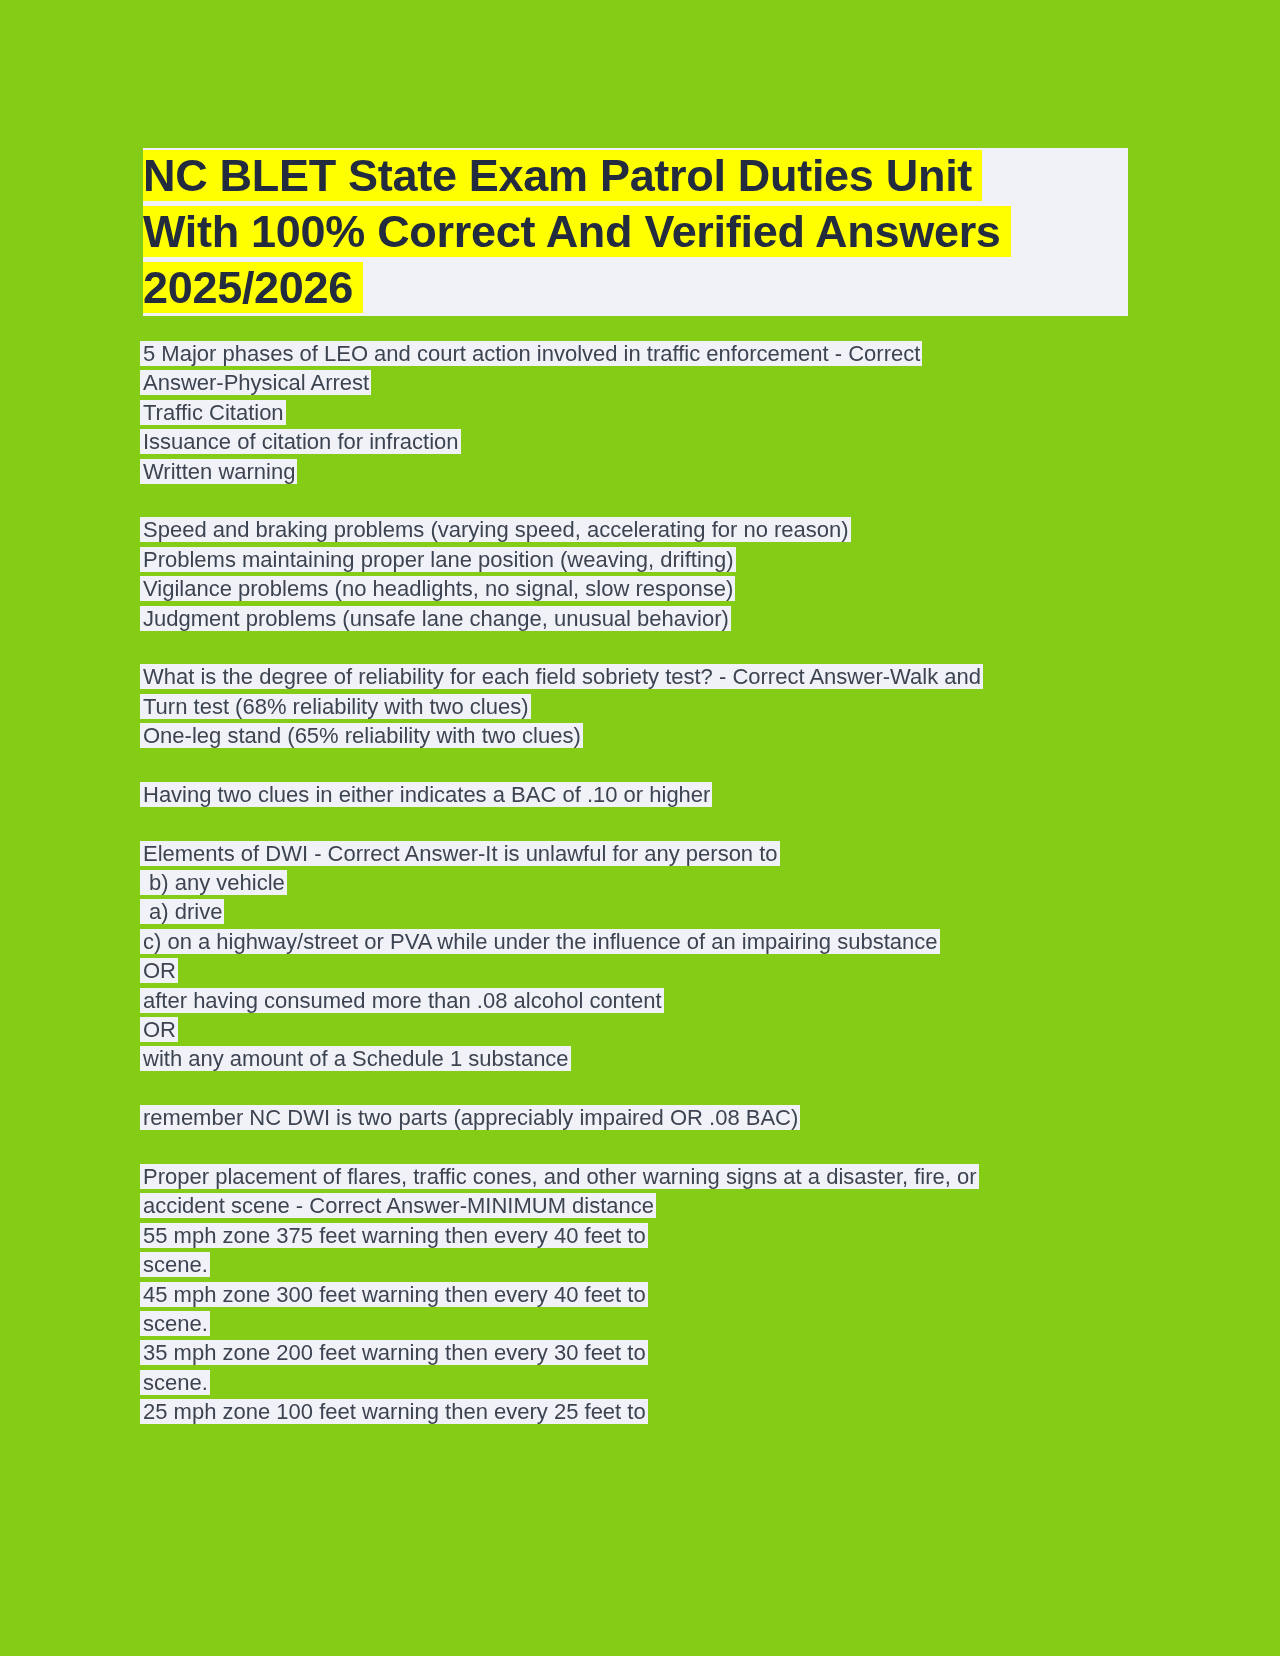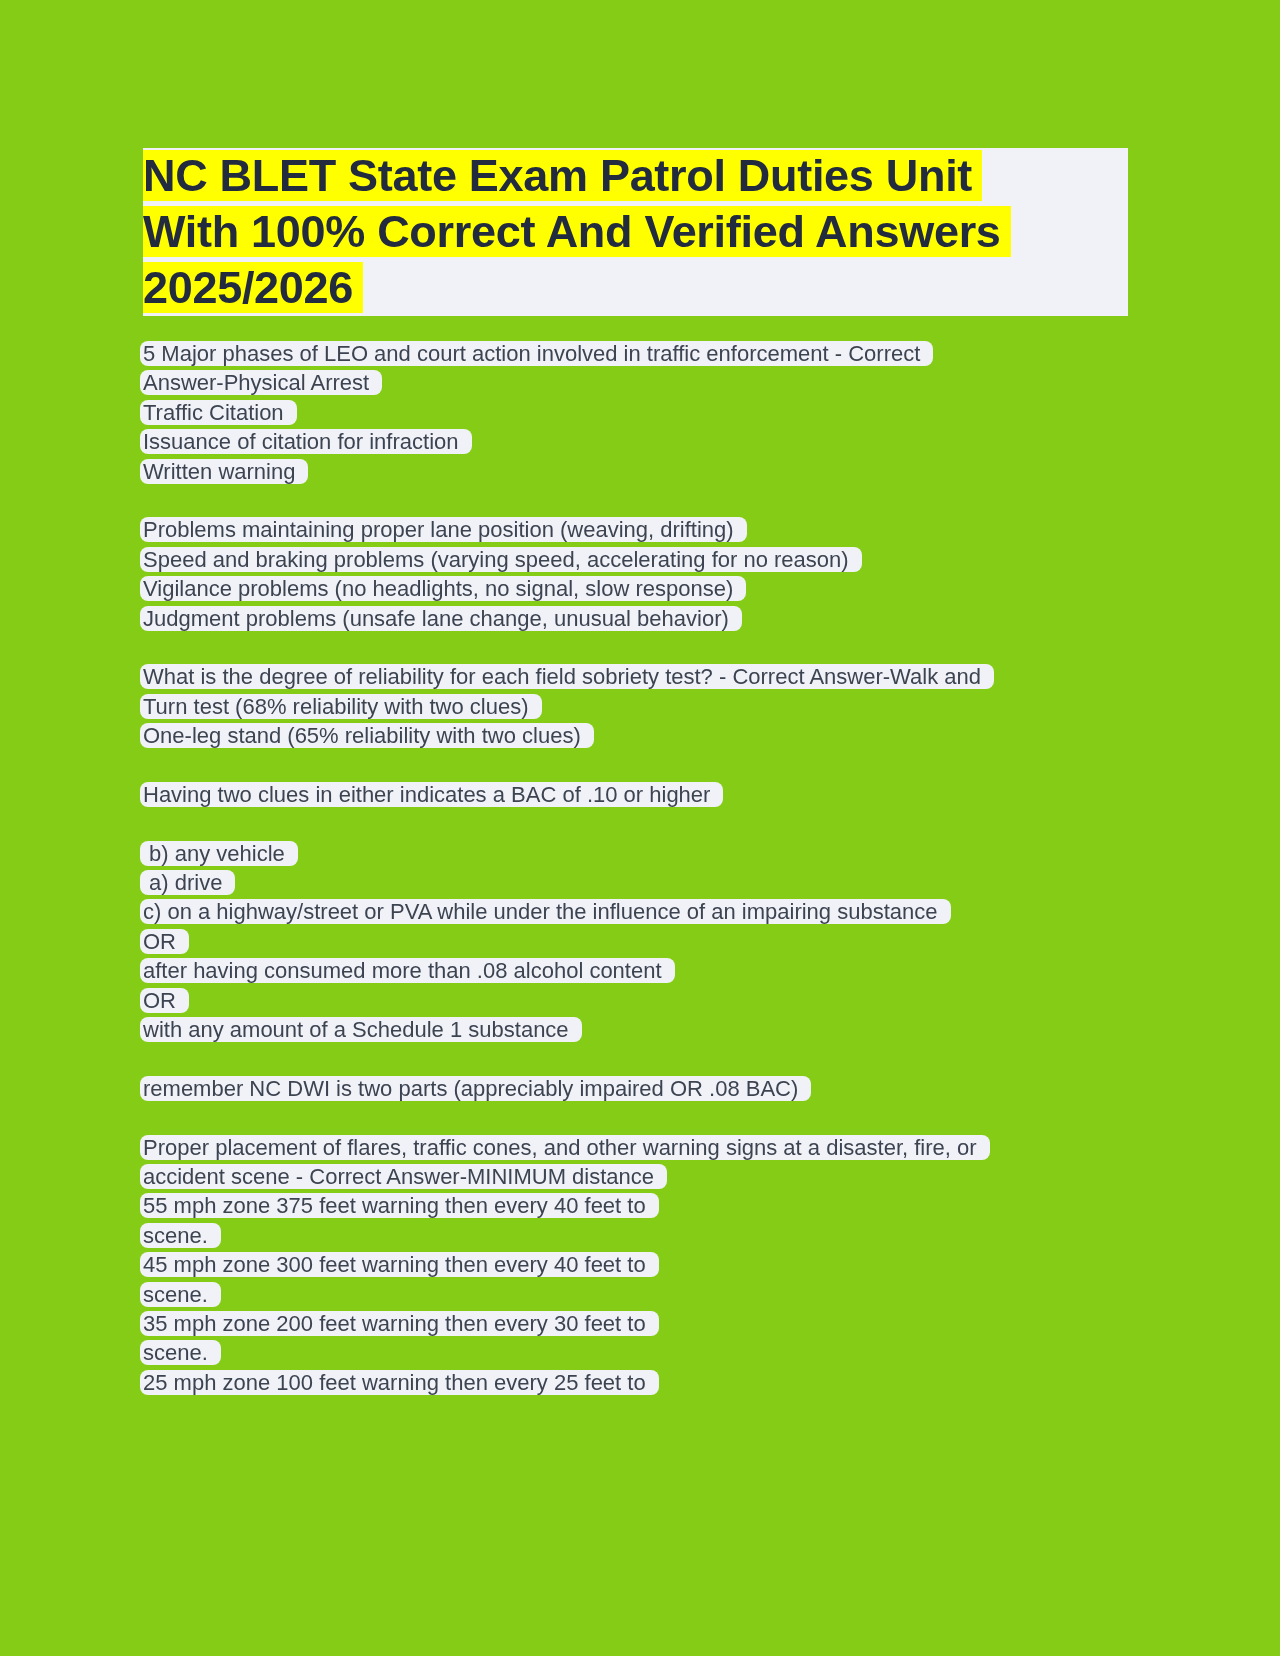--- a/index.html
+++ b/index.html
@@ -47,51 +47,51 @@
   .body-line {
     white-space: pre;
     height: 29.4px;
   }
   .body-line-empty {
     height: 29.4px;
   }
   .hl-gray {
     background: #f0f2f7;
     padding-left: 3px;
-    padding-right: 13px;
-    border-radius: 8px;
+    padding-right: 2px;
   }
 </style>
 </head>
 <body>
 
 <div class="page">
   <h1 class="title-block">
       <div class="title-line"><span class="hl-yellow">NC BLET State Exam Patrol Duties Unit</span></div>
       <div class="title-line"><span class="hl-yellow">With 100% Correct And Verified Answers</span></div>
       <div class="title-line"><span class="hl-yellow">2025/2026</span></div>
     </h1>
   <div class="doc-body">
       <div class="body-line"><span class="hl-gray">5 Major phases of LEO and court action involved in traffic enforcement - Correct</span></div>
       <div class="body-line"><span class="hl-gray">Answer-Physical Arrest</span></div>
       <div class="body-line"><span class="hl-gray">Traffic Citation</span></div>
       <div class="body-line"><span class="hl-gray">Issuance of citation for infraction</span></div>
       <div class="body-line"><span class="hl-gray">Written warning</span></div>
       <div class="body-line-empty"></div>
+      <div class="body-line"><span class="hl-gray">Speed and braking problems (varying speed, accelerating for no reason)</span></div>
       <div class="body-line"><span class="hl-gray">Problems maintaining proper lane position (weaving, drifting)</span></div>
-      <div class="body-line"><span class="hl-gray">Speed and braking problems (varying speed, accelerating for no reason)</span></div>
       <div class="body-line"><span class="hl-gray">Vigilance problems (no headlights, no signal, slow response)</span></div>
       <div class="body-line"><span class="hl-gray">Judgment problems (unsafe lane change, unusual behavior)</span></div>
       <div class="body-line-empty"></div>
       <div class="body-line"><span class="hl-gray">What is the degree of reliability for each field sobriety test? - Correct Answer-Walk and</span></div>
       <div class="body-line"><span class="hl-gray">Turn test (68% reliability with two clues)</span></div>
       <div class="body-line"><span class="hl-gray">One-leg stand (65% reliability with two clues)</span></div>
       <div class="body-line-empty"></div>
       <div class="body-line"><span class="hl-gray">Having two clues in either indicates a BAC of .10 or higher</span></div>
       <div class="body-line-empty"></div>
+      <div class="body-line"><span class="hl-gray">Elements of DWI - Correct Answer-It is unlawful for any person to</span></div>
       <div class="body-line"><span class="hl-gray"> b) any vehicle</span></div>
       <div class="body-line"><span class="hl-gray"> a) drive</span></div>
       <div class="body-line"><span class="hl-gray">c) on a highway/street or PVA while under the influence of an impairing substance</span></div>
       <div class="body-line"><span class="hl-gray">OR</span></div>
       <div class="body-line"><span class="hl-gray">after having consumed more than .08 alcohol content</span></div>
       <div class="body-line"><span class="hl-gray">OR</span></div>
       <div class="body-line"><span class="hl-gray">with any amount of a Schedule 1 substance</span></div>
       <div class="body-line-empty"></div>
       <div class="body-line"><span class="hl-gray">remember NC DWI is two parts (appreciably impaired OR .08 BAC)</span></div>
       <div class="body-line-empty"></div>

